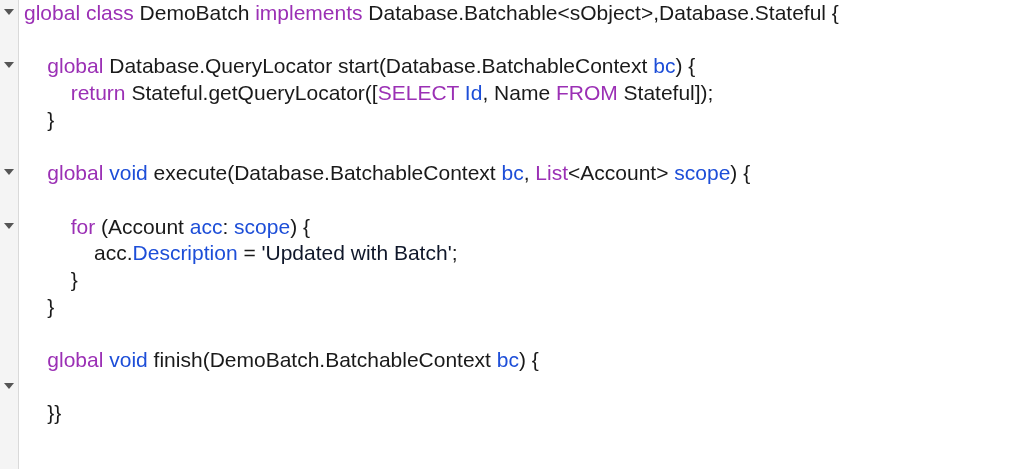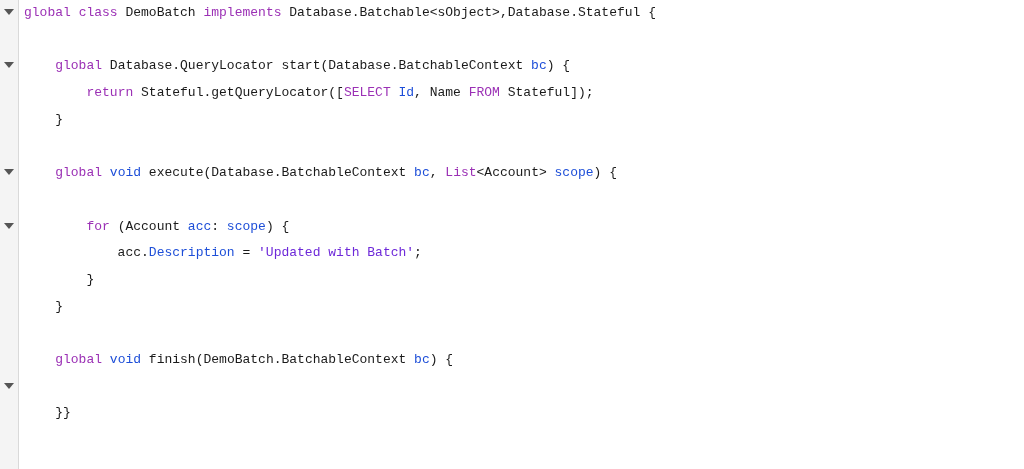--- a/index.html
+++ b/index.html
@@ -56,32 +56,32 @@
     position: relative;
     flex: 1 1 auto;
     height: 469px;
     padding: 0;
     background: #ffffff;
     overflow: hidden;
   }
   .code-line {
     height: 26.7px;
     line-height: 26.7px;
-    font-size: 13px;
+    font-size: 21px;
     letter-spacing: 0px;
     white-space: pre;
     color: #1a1a1a;
     padding-left: 5px;
-    font-family: Liberation Mono, monospace;
+    font-family: Liberation Sans, sans-serif;
   }
 
   
   .tok-kw   { color: #9b30b5; }
   .tok-id   { color: #1d4ed8; }
-  .tok-str  { color: #6d28d9; }
+  .tok-str  { color: #0f172a; }
   .tok-def  { color: #1a1a1a; }
 </style>
 </head>
 <body>
 
 <div id="editor">
 
   <div id="gutter">
       <div class="gutter-row">
         <span class="fold-arrow"></span>

